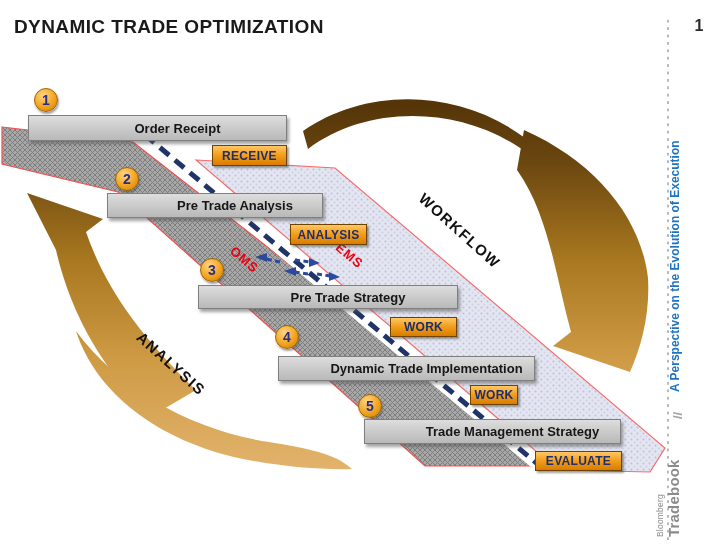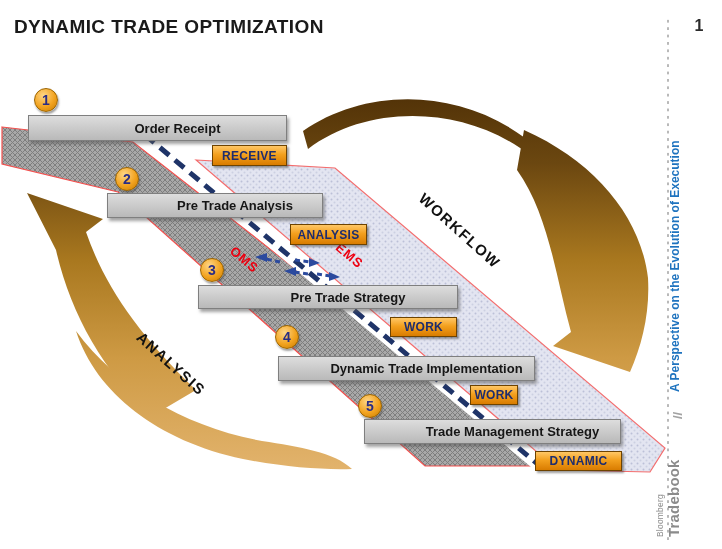--- a/index.html
+++ b/index.html
@@ -154,15 +154,15 @@
   <div class="step-circle" style="left:275px; top:325px;">
     <span>4</span>
   </div>
   <div class="proc-box" style="left:278px; top:356px; width:257px; height:25px;">Dynamic Trade Implementation</div>
   <div class="action-tag" style="left:470px; top:385px; width:48px; height:20px;">WORK</div>
 
   <div class="step-circle" style="left:358px; top:394px;">
     <span>5</span>
   </div>
   <div class="proc-box" style="left:364px; top:419px; width:257px; height:25px;">Trade Management Strategy</div>
-  <div class="action-tag" style="left:535px; top:451px; width:87px; height:20px;">DYNAMIC</div>
+  <div class="action-tag" style="left:535px; top:451px; width:87px; height:20px;">EVALUATE</div>
 
 </div>
 
 </body></html>

